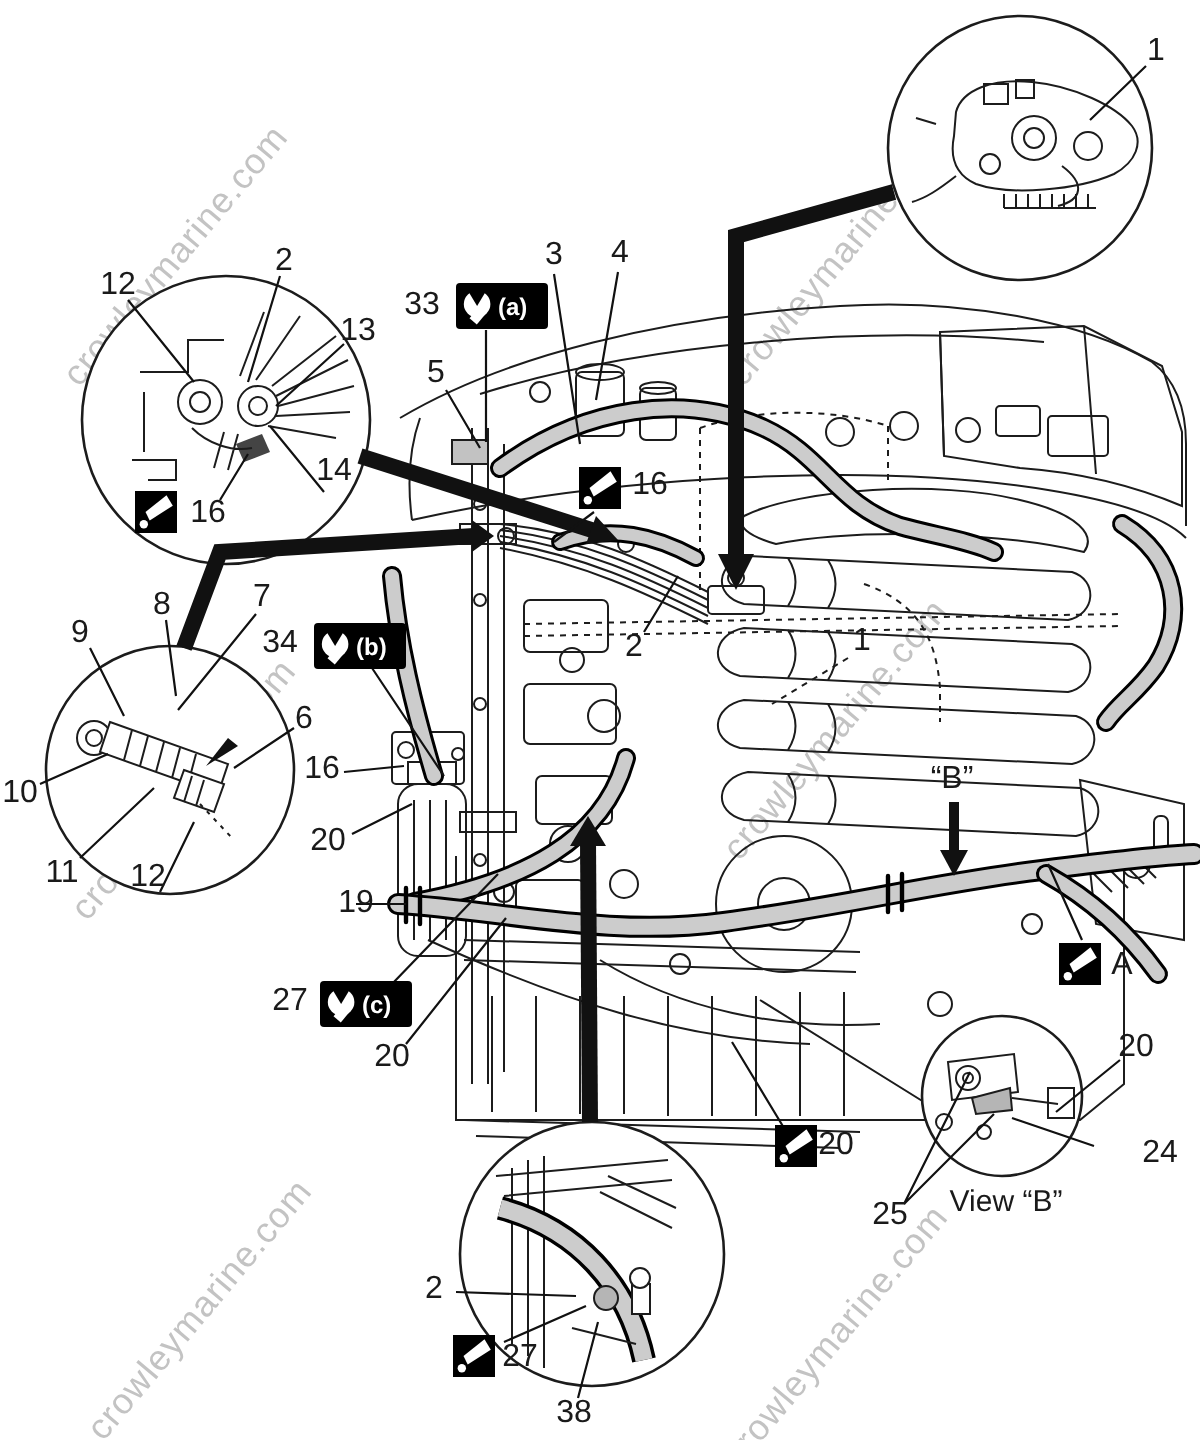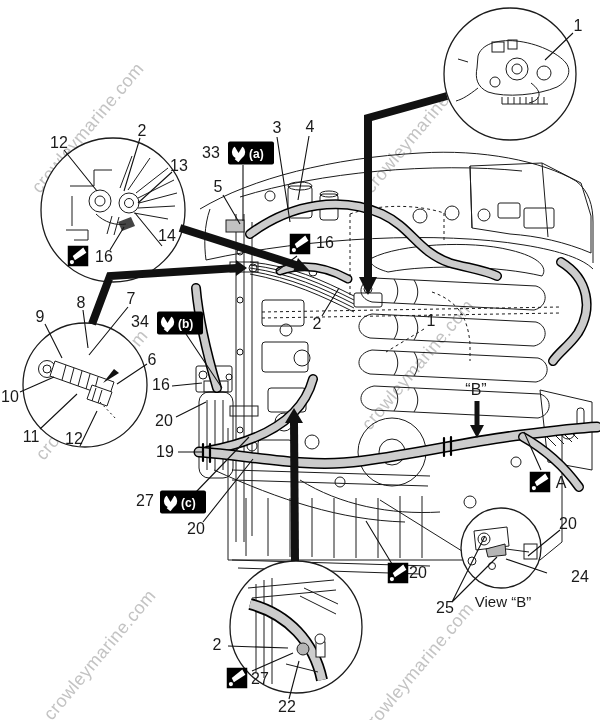--- a/index.html
+++ b/index.html
@@ -225,26 +225,26 @@
   <div class="num" style="left:40px;top:317px">9</div>
   <div class="num" style="left:81px;top:303px">8</div>
   <div class="num" style="left:131px;top:299px">7</div>
   <div class="num" style="left:152px;top:360px">6</div>
   <div class="num" style="left:10px;top:397px">10</div>
   <div class="num" style="left:31px;top:437px">11</div>
   <div class="num" style="left:74px;top:439px">12</div>
   <div class="num" style="left:140px;top:322px">34</div>
   <div class="num" style="left:161px;top:385px">16</div>
   <div class="num" style="left:164px;top:421px">20</div>
-  <div class="num" style="left:165px;top:452px">19</div>
+  <div class="num" style="left:178px;top:452px">19</div>
   <div class="num" style="left:145px;top:501px">27</div>
   <div class="num" style="left:196px;top:529px">20</div>
   <div class="num" style="left:217px;top:645px">2</div>
   <div class="num" style="left:260px;top:679px">27</div>
-  <div class="num" style="left:287px;top:707px">22</div>
+  <div class="num" style="left:287px;top:707px">38</div>
   <div class="num" style="left:418px;top:573px">20</div>
   <div class="num" style="left:568px;top:524px">20</div>
   <div class="num" style="left:580px;top:577px">24</div>
   <div class="num" style="left:445px;top:608px">25</div>
   <div class="num" style="left:561px;top:483px">A</div>
   <div class="num" style="left:476px;top:390px">“B”</div>
   <div class="viewlab" style="left:503px;top:601px">View “B”</div>
 
   <div class="toolbox" style="left:251px;top:153px">
     <svg width="19" height="19" viewBox="0 0 20 20">

